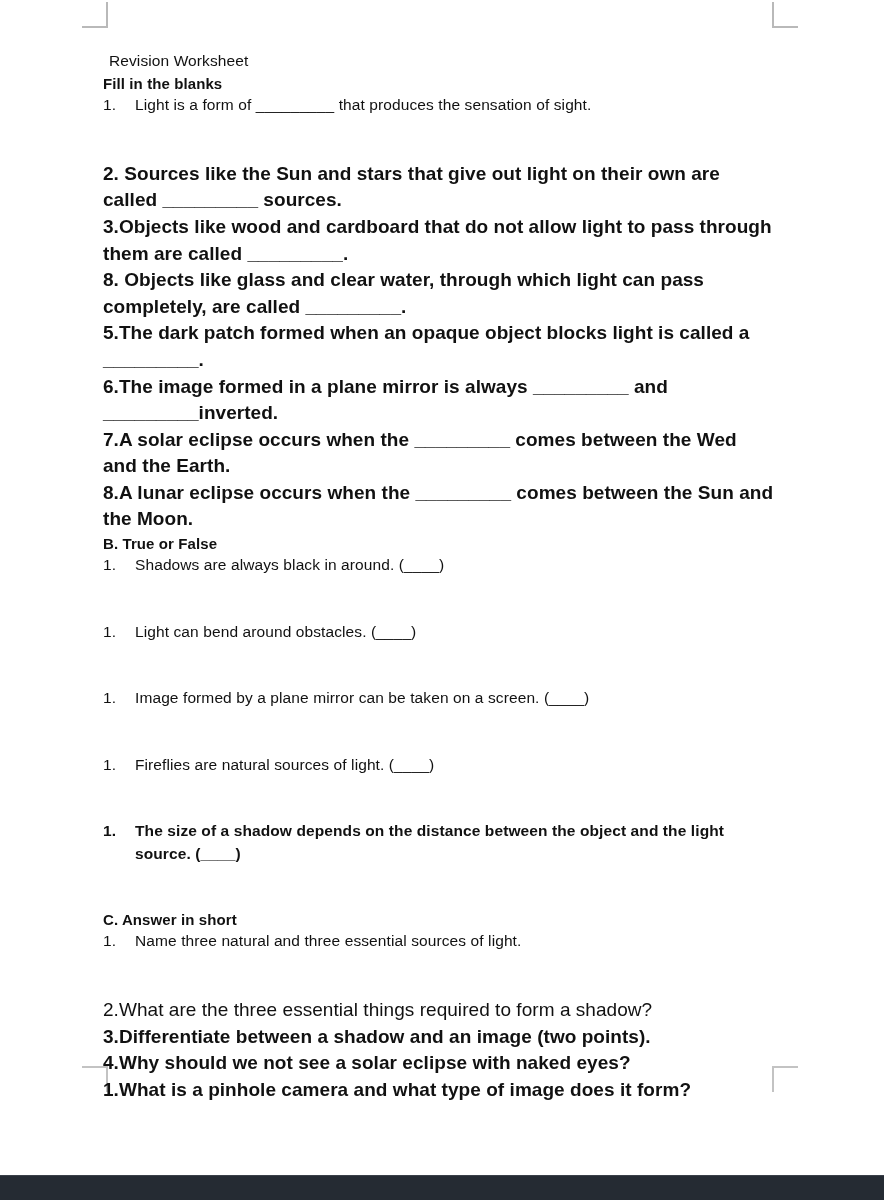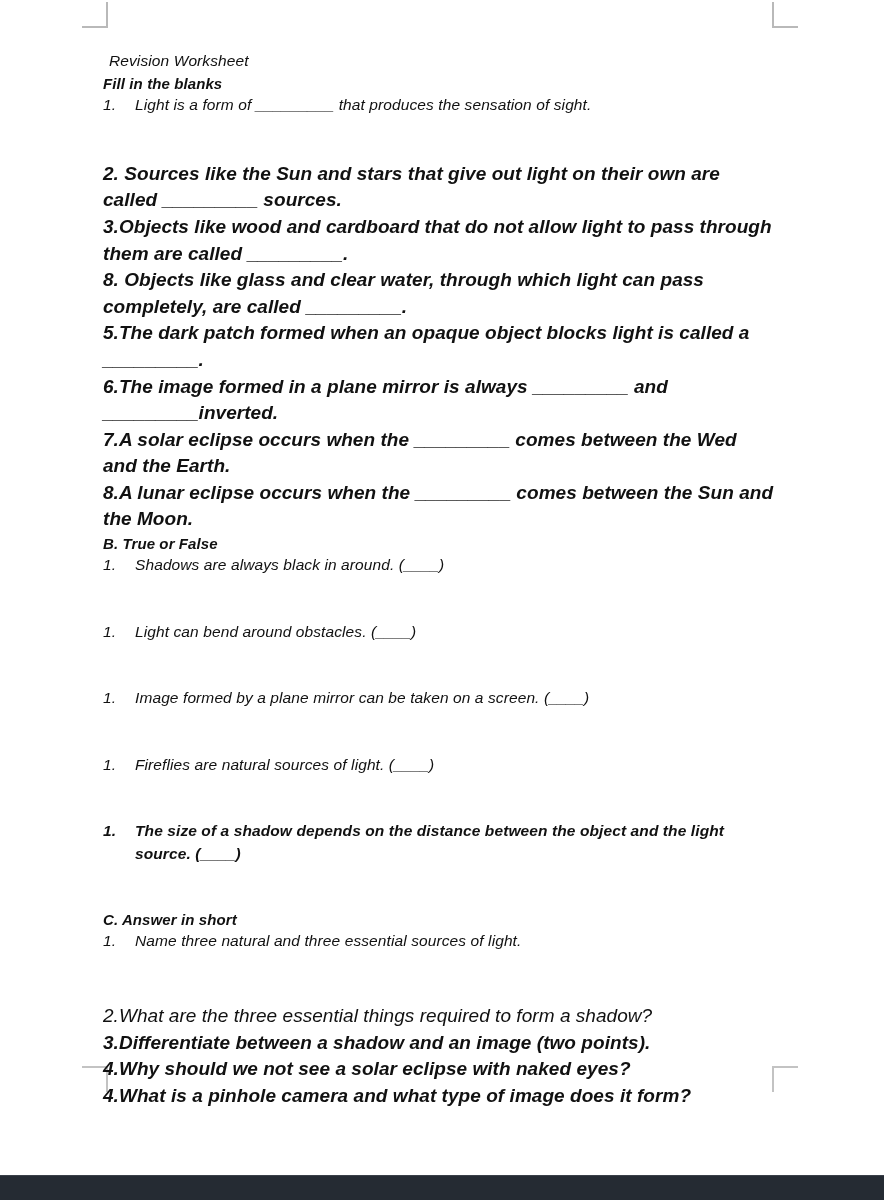--- a/index.html
+++ b/index.html
@@ -28,21 +28,20 @@
   .crop-tr { left: 772px; top: 2px;    border-bottom: 2px solid #b9b9b9; border-left: 2px solid #b9b9b9; }
   .crop-bl { left: 82px;  top: 1066px; border-top: 2px solid #c3c3c3;    border-right: 2px solid #c3c3c3; }
   .crop-br { left: 772px; top: 1066px; border-top: 2px solid #c3c3c3;    border-left: 2px solid #c3c3c3; }
 
   
   .page {
     position: absolute;
     left: 103px;
     top: 50px;
     width: 672px;
-    font-style: italic;
   }
 
   .doc-title {
     font-size: 15.5px;
     font-weight: 400;
     line-height: 1.42;
     margin: 0 0 1px 6px;
     letter-spacing: 0.1px;
   }
   .section-heading {
@@ -70,21 +69,21 @@
   .num-item.bold { font-weight: 700; }
 
   
   .flat-item {
     font-size: 19px;
     line-height: 1.40;
     margin: 0;
     font-weight: 600;
     letter-spacing: 0.05px;
   }
-  .flat-item.light { font-weight: 500; margin-top: 6px; }
+  .flat-item.light { font-weight: 500; }
 
   .gap-lg { height: 44px; }
 
   
   .bottom-bar {
     position: absolute;
     left: 0;
     top: 1175px;
     width: 884px;
     height: 25px;
@@ -164,17 +163,17 @@
   <div class="num-item">
     <span class="marker">1.</span>
     <span class="text">Name three natural and three essential sources of light.</span>
   </div>
 
   <div class="gap-lg"></div>
 
   <div class="flat-item light">2.What are the three essential things required to form a shadow?</div>
   <div class="flat-item">3.Differentiate between a shadow and an image (two points).</div>
   <div class="flat-item">4.Why should we not see a solar eclipse with naked eyes?</div>
-  <div class="flat-item">4.What is a pinhole camera and what type of image does it form?</div>
+  <div class="flat-item">1.What is a pinhole camera and what type of image does it form?</div>
 
 </div>
 
 <div class="bottom-bar"></div>
 
 </body></html>

